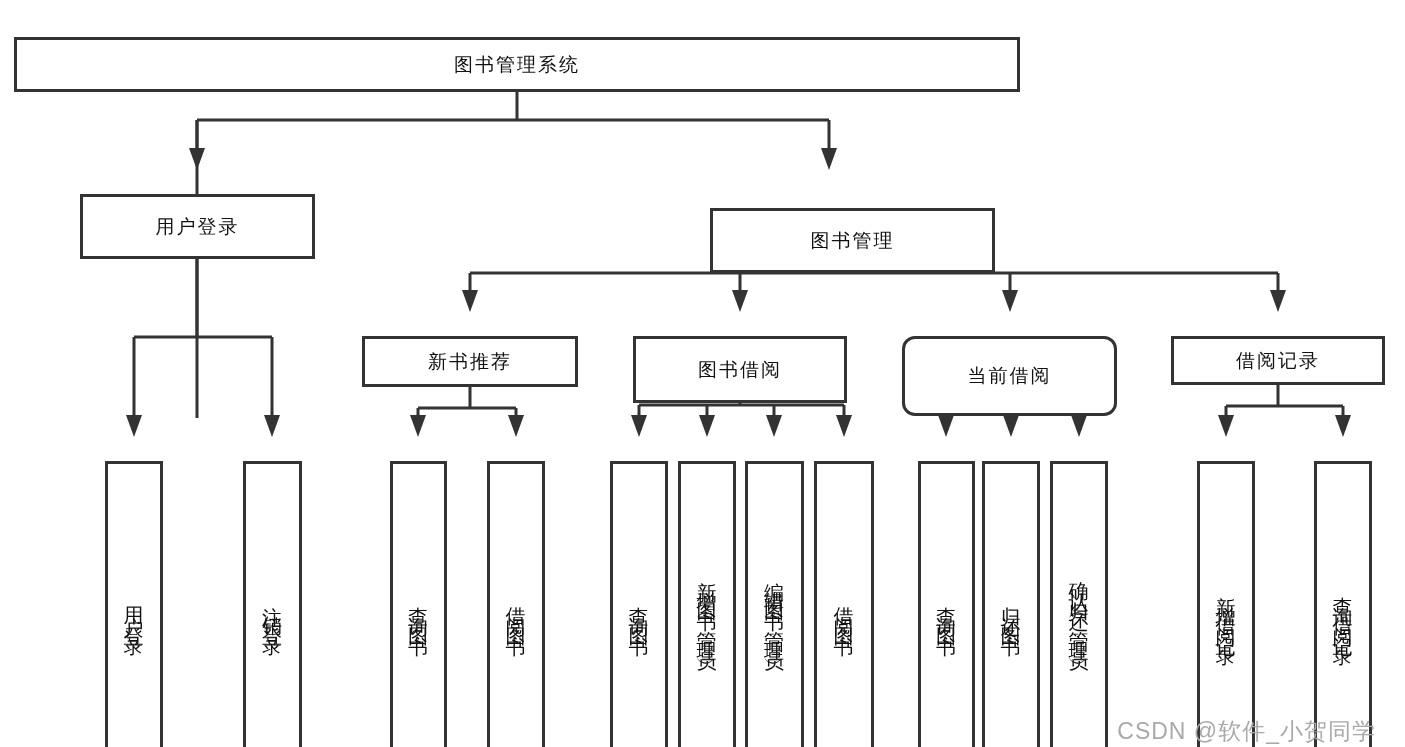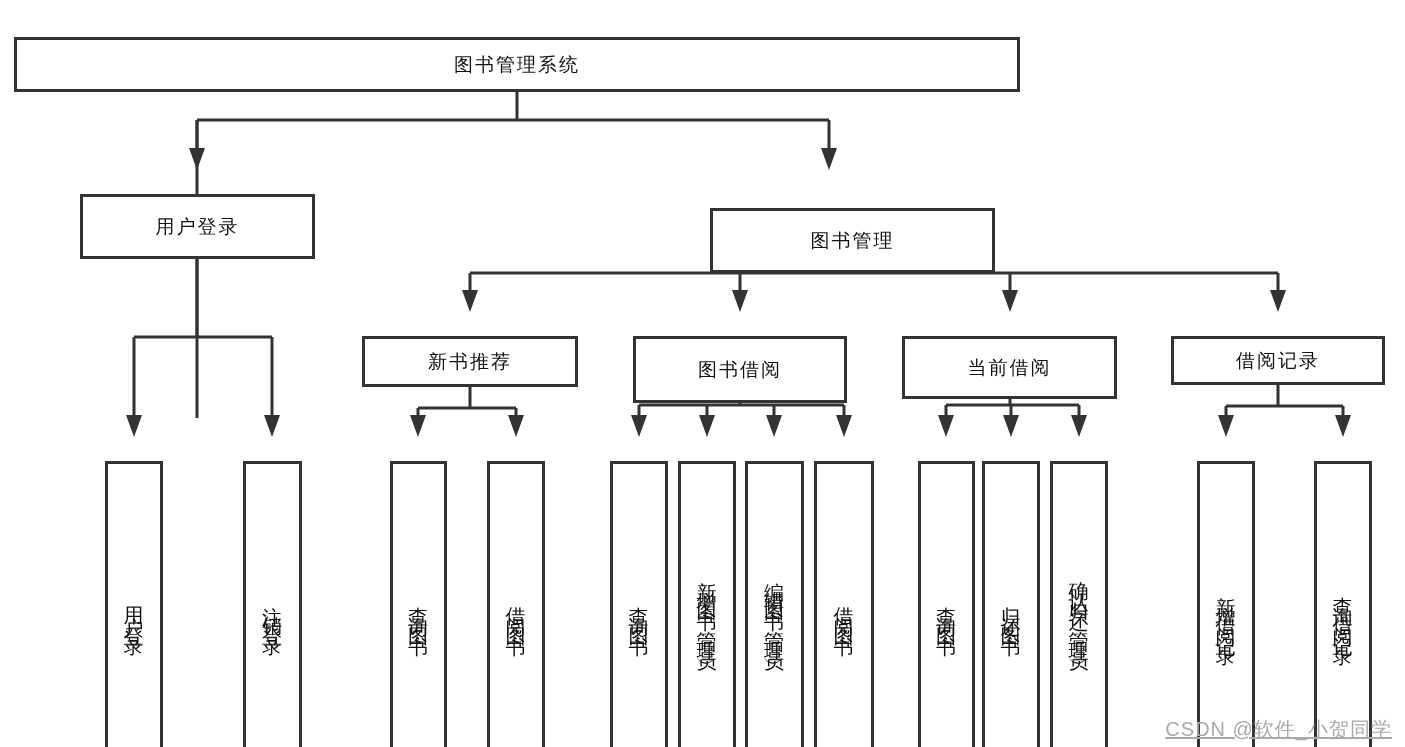--- a/index.html
+++ b/index.html
@@ -49,29 +49,28 @@
   }
   .v-node {
     writing-mode: vertical-rl;
     text-orientation: mixed;
     font-size: 20px;
     letter-spacing: 10px;
     line-height: 1;
   }
   .watermark {
     position: absolute;
-    right: 13px;
+    right: 29px;
     top: 716px;
-    font-size: 20px;
+    font-size: 23px;
     letter-spacing: 1px;
     color: var(--wm, #a9a9a9);
     z-index: 3;
     white-space: nowrap;
     pointer-events: none;
-    text-decoration: underline;
   }
 </style>
 </head>
 <body>
 
 <div id="canvas">
 
   <svg class="wires" width="1405" height="747" aria-hidden="true">
 
     <path class="ln" d="M517 68 V120 M197 120 H829 M197 120 V418 M829 120 V152"></path>
@@ -109,21 +108,21 @@
     <polygon class="ah" points="1343,437 1335,415 1351,415"></polygon>
   </svg>
 
   <div class="node h-node" style="left:14px; top:13px; width:1006px; height:55px;">图书管理系统</div>
 
   <div class="node h-node" style="left:80px; top:170px; width:235px; height:65px;">用户登录</div>
   <div class="node h-node" style="left:710px; top:184px; width:285px; height:65px;">图书管理</div>
 
   <div class="node h-node" style="left:362px; top:312px; width:216px; height:51px;">新书推荐</div>
   <div class="node h-node" style="left:633px; top:312px; width:214px; height:67px;">图书借阅</div>
-  <div class="node h-node" style="left:902px; top:312px; width:215px; height:63px;">当前借阅</div>
+  <div class="node h-node" style="left:902px; top:312px; width:215px; height:80px;border-radius:13px;">当前借阅</div>
   <div class="node h-node" style="left:1171px; top:312px; width:214px; height:49px;">借阅记录</div>
 
   <div class="node v-node" style="left:105px; top:437px; width:58px; height:300px;">用户登录</div>
   <div class="node v-node" style="left:243px; top:437px; width:59px; height:300px;">注销登录</div>
 
   <div class="node v-node" style="left:390px; top:437px; width:57px; height:300px;">查询图书</div>
   <div class="node v-node" style="left:487px; top:437px; width:58px; height:300px;">借阅图书</div>
 
   <div class="node v-node" style="left:610px; top:437px; width:58px; height:300px;">查询图书</div>
   <div class="node v-node" style="left:678px; top:437px; width:58px; height:300px;">新增图书（管理员）</div>

